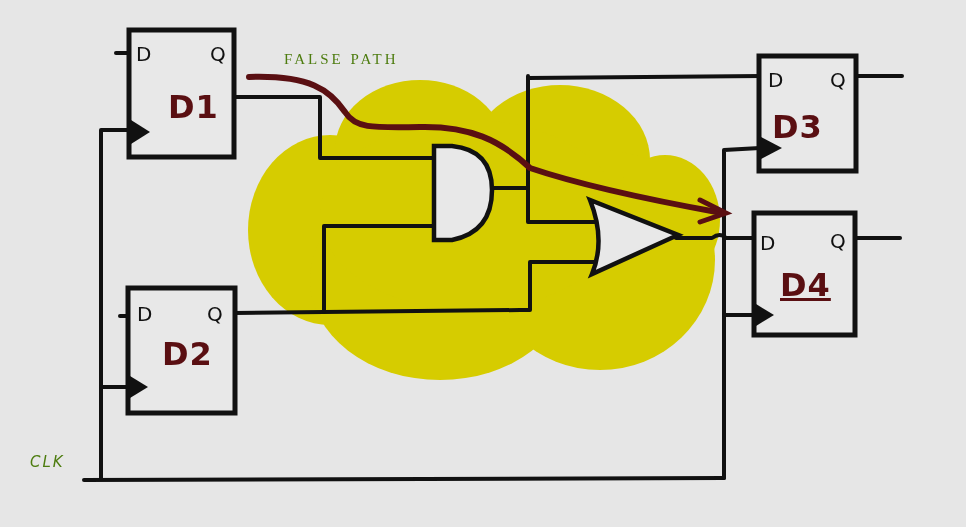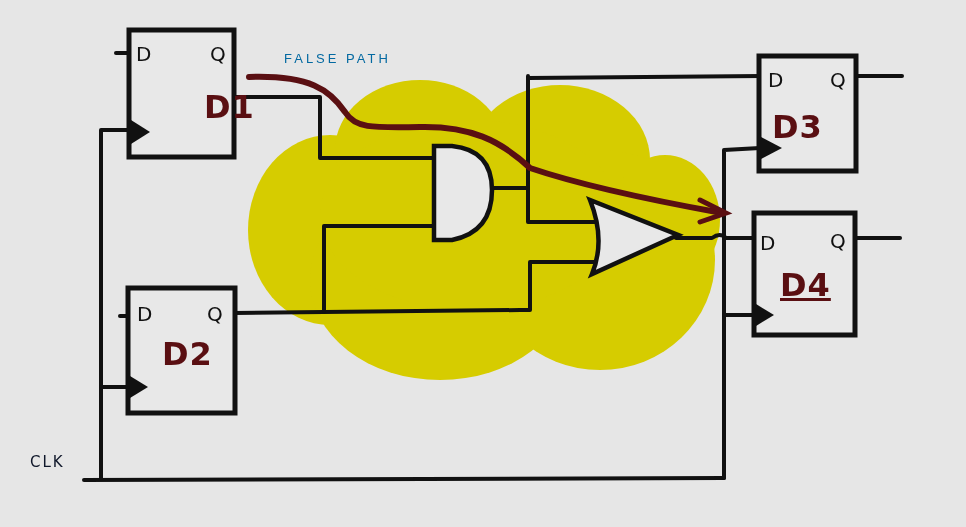--- a/index.html
+++ b/index.html
@@ -3,22 +3,22 @@
 <meta charset="utf-8">
 <style>
   html,body{margin:0;padding:0;}
   body{width:966px;height:527px;background:#e6e6e6;overflow:hidden;position:relative;font-family:"DejaVu Sans",sans-serif;}
   svg{position:absolute;left:0;top:0;}
   .wire{stroke:#111;stroke-width:4;fill:none;stroke-linecap:round;stroke-linejoin:round;}
   .box{stroke:#111;stroke-width:5;fill:#e8e8e8;}
   .gate{stroke:#111;stroke-width:4.5;fill:#e8e8e8;}
   .lbl{position:absolute;color:#111;font-family:"DejaVu Sans",sans-serif;font-size:20px;}
   .name{position:absolute;color:#5a0f12;font-family:"DejaVu Sans",sans-serif;font-size:32px;font-weight:bold;letter-spacing:1px;}
-  .small{position:absolute;color:#0f172a;font-family:"DejaVu Sans",sans-serif;font-size:15px;letter-spacing:2px;}
-  .fp{position:absolute;color:#0369a1;font-family:Liberation Sans, sans-serif;font-size:13px;letter-spacing:3px;}
+  .small{position:absolute;color:#4d7c0f;font-family:"DejaVu Sans",sans-serif;font-size:15px;letter-spacing:2px;font-style:italic;}
+  .fp{position:absolute;color:#4d7c0f;font-family:Liberation Serif, serif;font-size:15px;letter-spacing:3px;}
 </style>
 </head>
 <body>
 
 <svg width="966" height="527" viewBox="0 0 966 527">
 
   <g fill="#d6cc00">
     <ellipse cx="330" cy="230" rx="82" ry="95"></ellipse>
     <ellipse cx="420" cy="150" rx="85" ry="70"></ellipse>
     <ellipse cx="440" cy="280" rx="130" ry="100"></ellipse>
@@ -77,21 +77,21 @@
   <path class="gate" d="M590 200 Q606 240 592 274 L678 235 Z"></path>
 
   <g>
     <path d="M249 77 C310 75 330 90 345 112 C355 128 370 128 420 127 C470 126 500 140 530 168 C580 185 650 200 722 213" stroke="#5a0f12" stroke-width="6" fill="none" stroke-linecap="round"></path>
     <path d="M700 200 L726 213 L700 222" stroke="#5a0f12" stroke-width="5" fill="none" stroke-linecap="round"></path>
   </g>
 </svg>
 
 <div class="lbl" style="left:136px;top:42px;">D</div>
 <div class="lbl" style="left:210px;top:42px;">Q</div>
-<div class="name" style="left:168px;top:88px;margin-left:36px;">D1</div>
+<div class="name" style="left:168px;top:88px;">D1</div>
 
 <div class="lbl" style="left:137px;top:302px;">D</div>
 <div class="lbl" style="left:207px;top:302px;">Q</div>
 <div class="name" style="left:162px;top:335px;">D2</div>
 
 <div class="lbl" style="left:768px;top:68px;">D</div>
 <div class="lbl" style="left:830px;top:68px;">Q</div>
 <div class="name" style="left:772px;top:108px;">D3</div>
 
 <div class="lbl" style="left:760px;top:231px;">D</div>

